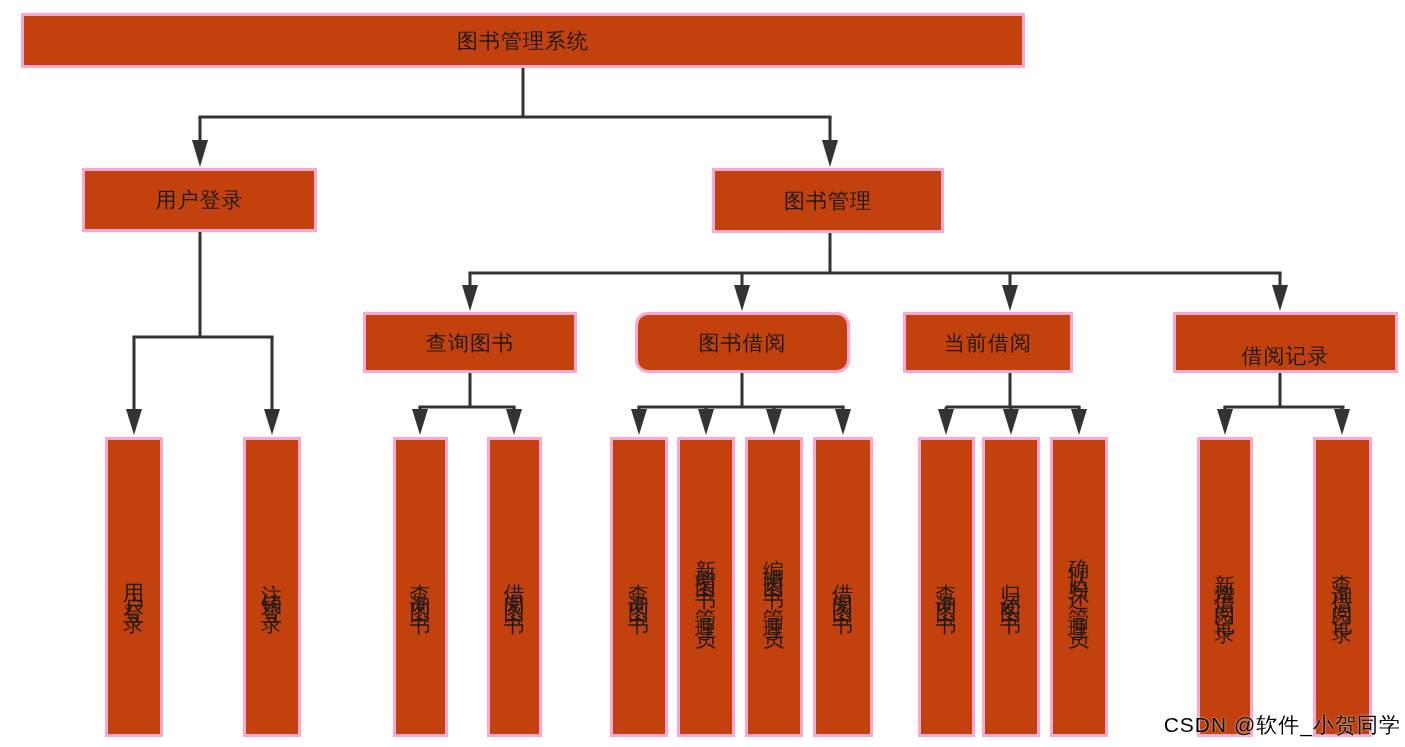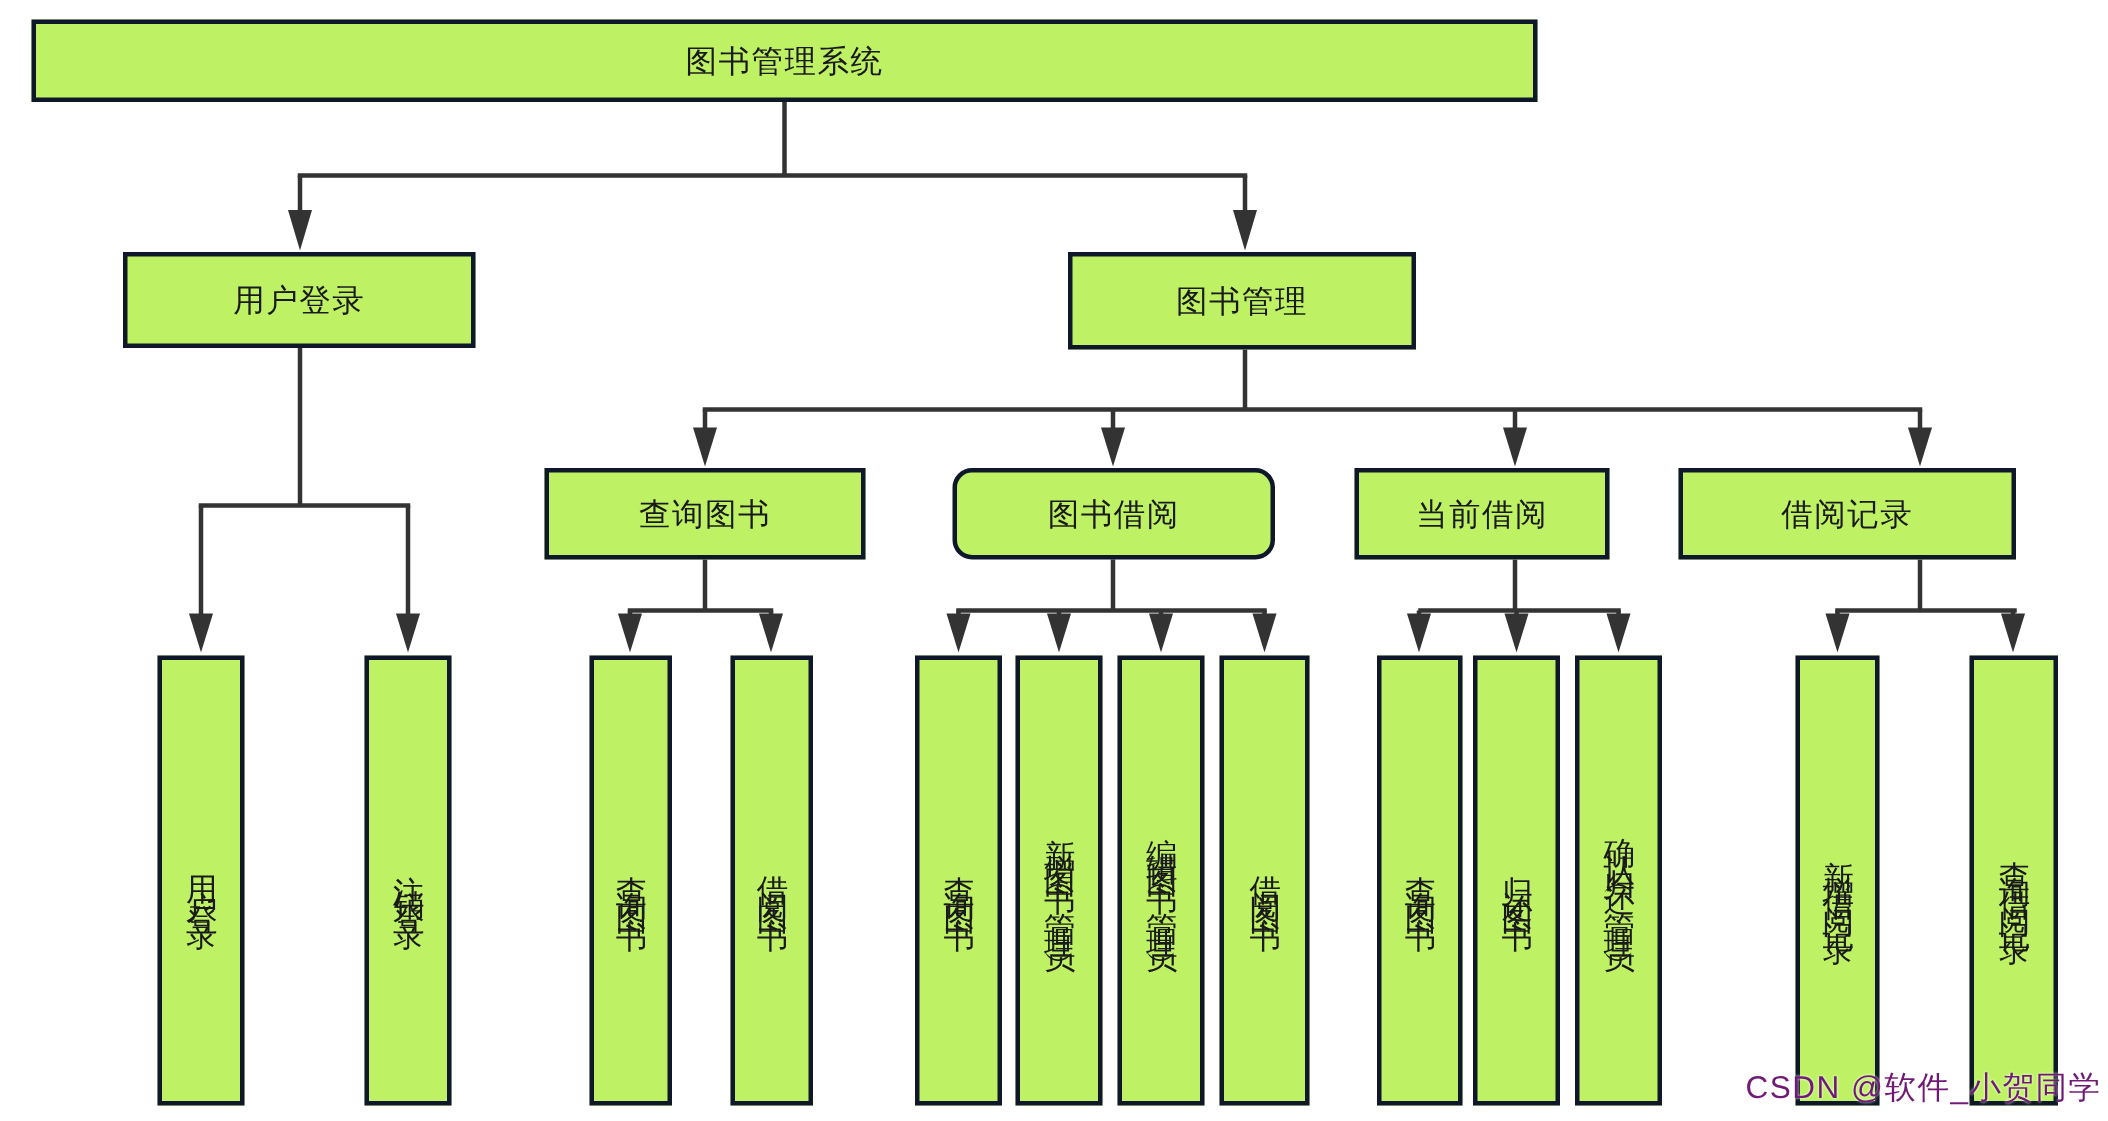--- a/index.html
+++ b/index.html
@@ -12,22 +12,22 @@
     overflow: hidden;
   }
   .connector-layer {
     position: absolute;
     left: 0; top: 0;
     z-index: 0;
   }
   .node {
     position: absolute;
     box-sizing: border-box;
-    background: #bef264;
-    border: 3px solid #0f172a;
+    background: #c2410c;
+    border: 3px solid #f9a8d4;
     display: flex;
     align-items: center;
     justify-content: center;
     z-index: 1;
     color: #1a1a1a;
   }
   .hbox { font-size: 21px; letter-spacing: 1px; }
   .vbox { font-size: 21px; }
   .vlabel {
     writing-mode: vertical-rl;
@@ -35,21 +35,21 @@
     letter-spacing: 10px;
     line-height: 1;
     white-space: nowrap;
   }
   .watermark {
     position: absolute;
     right: 4px;
     bottom: 8px;
     z-index: 2;
     font-size: 21px;
-    color: #701a75;
+    color: #000000;
     text-shadow: 0 0 2px #ffffff;
     letter-spacing: 1px;
   }
 </style>
 </head>
 <body>
 
 <div class="canvas">
 
   <svg class="connector-layer" width="1405" height="747" viewBox="0 0 1405 747">
@@ -133,21 +133,21 @@
 
   <div class="node hbox" style="left:363px; top:312px; width:214px; height:61px;">
     <span>查询图书</span>
   </div>
   <div class="node hbox" style="left:635px; top:312px; width:215px; height:61px;border-radius:13px;">
     <span>图书借阅</span>
   </div>
   <div class="node hbox" style="left:903px; top:312px; width:170px; height:61px;">
     <span>当前借阅</span>
   </div>
-  <div class="node hbox" style="left:1119px; top:312px; width:225px; height:61px;">
+  <div class="node hbox" style="left:1173px; top:312px; width:225px; height:61px;align-items:flex-end;">
     <span>借阅记录</span>
   </div>
 
   <div class="node vbox" style="left:105px; top:437px; width:58px; height:300px;">
     <span class="vlabel">用户登录</span>
   </div>
   <div class="node vbox" style="left:243px; top:437px; width:58px; height:300px;">
     <span class="vlabel">注销登录</span>
   </div>
 

